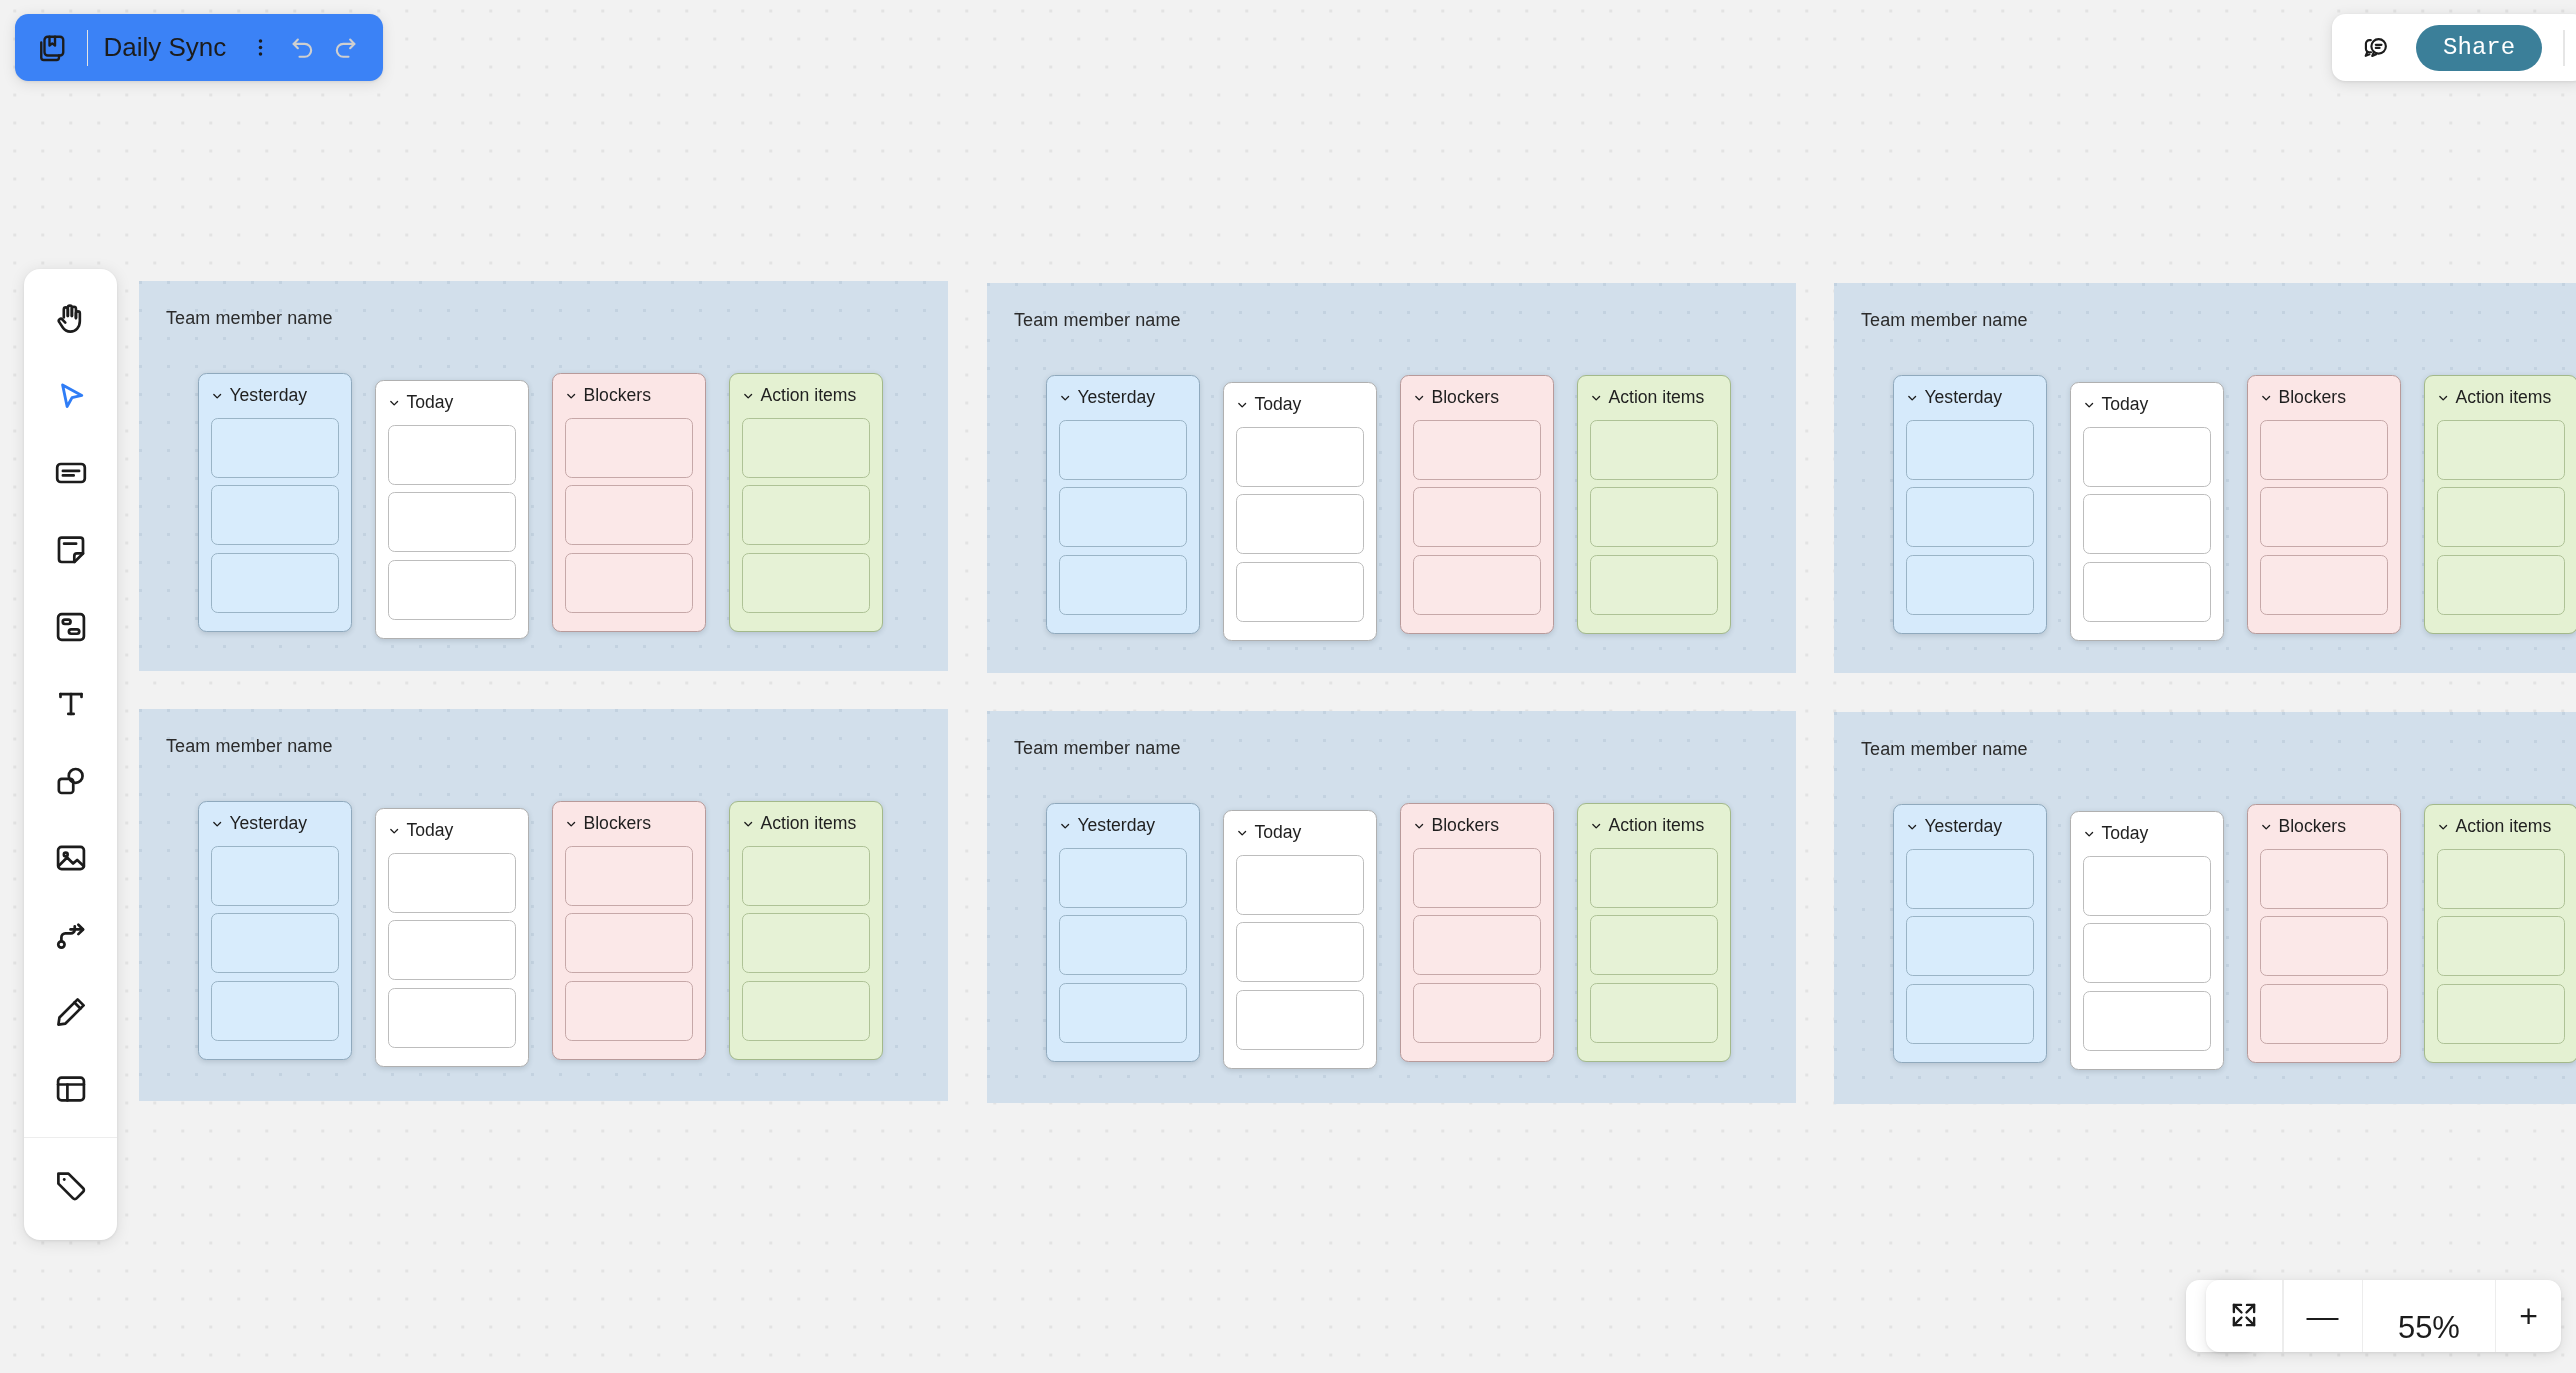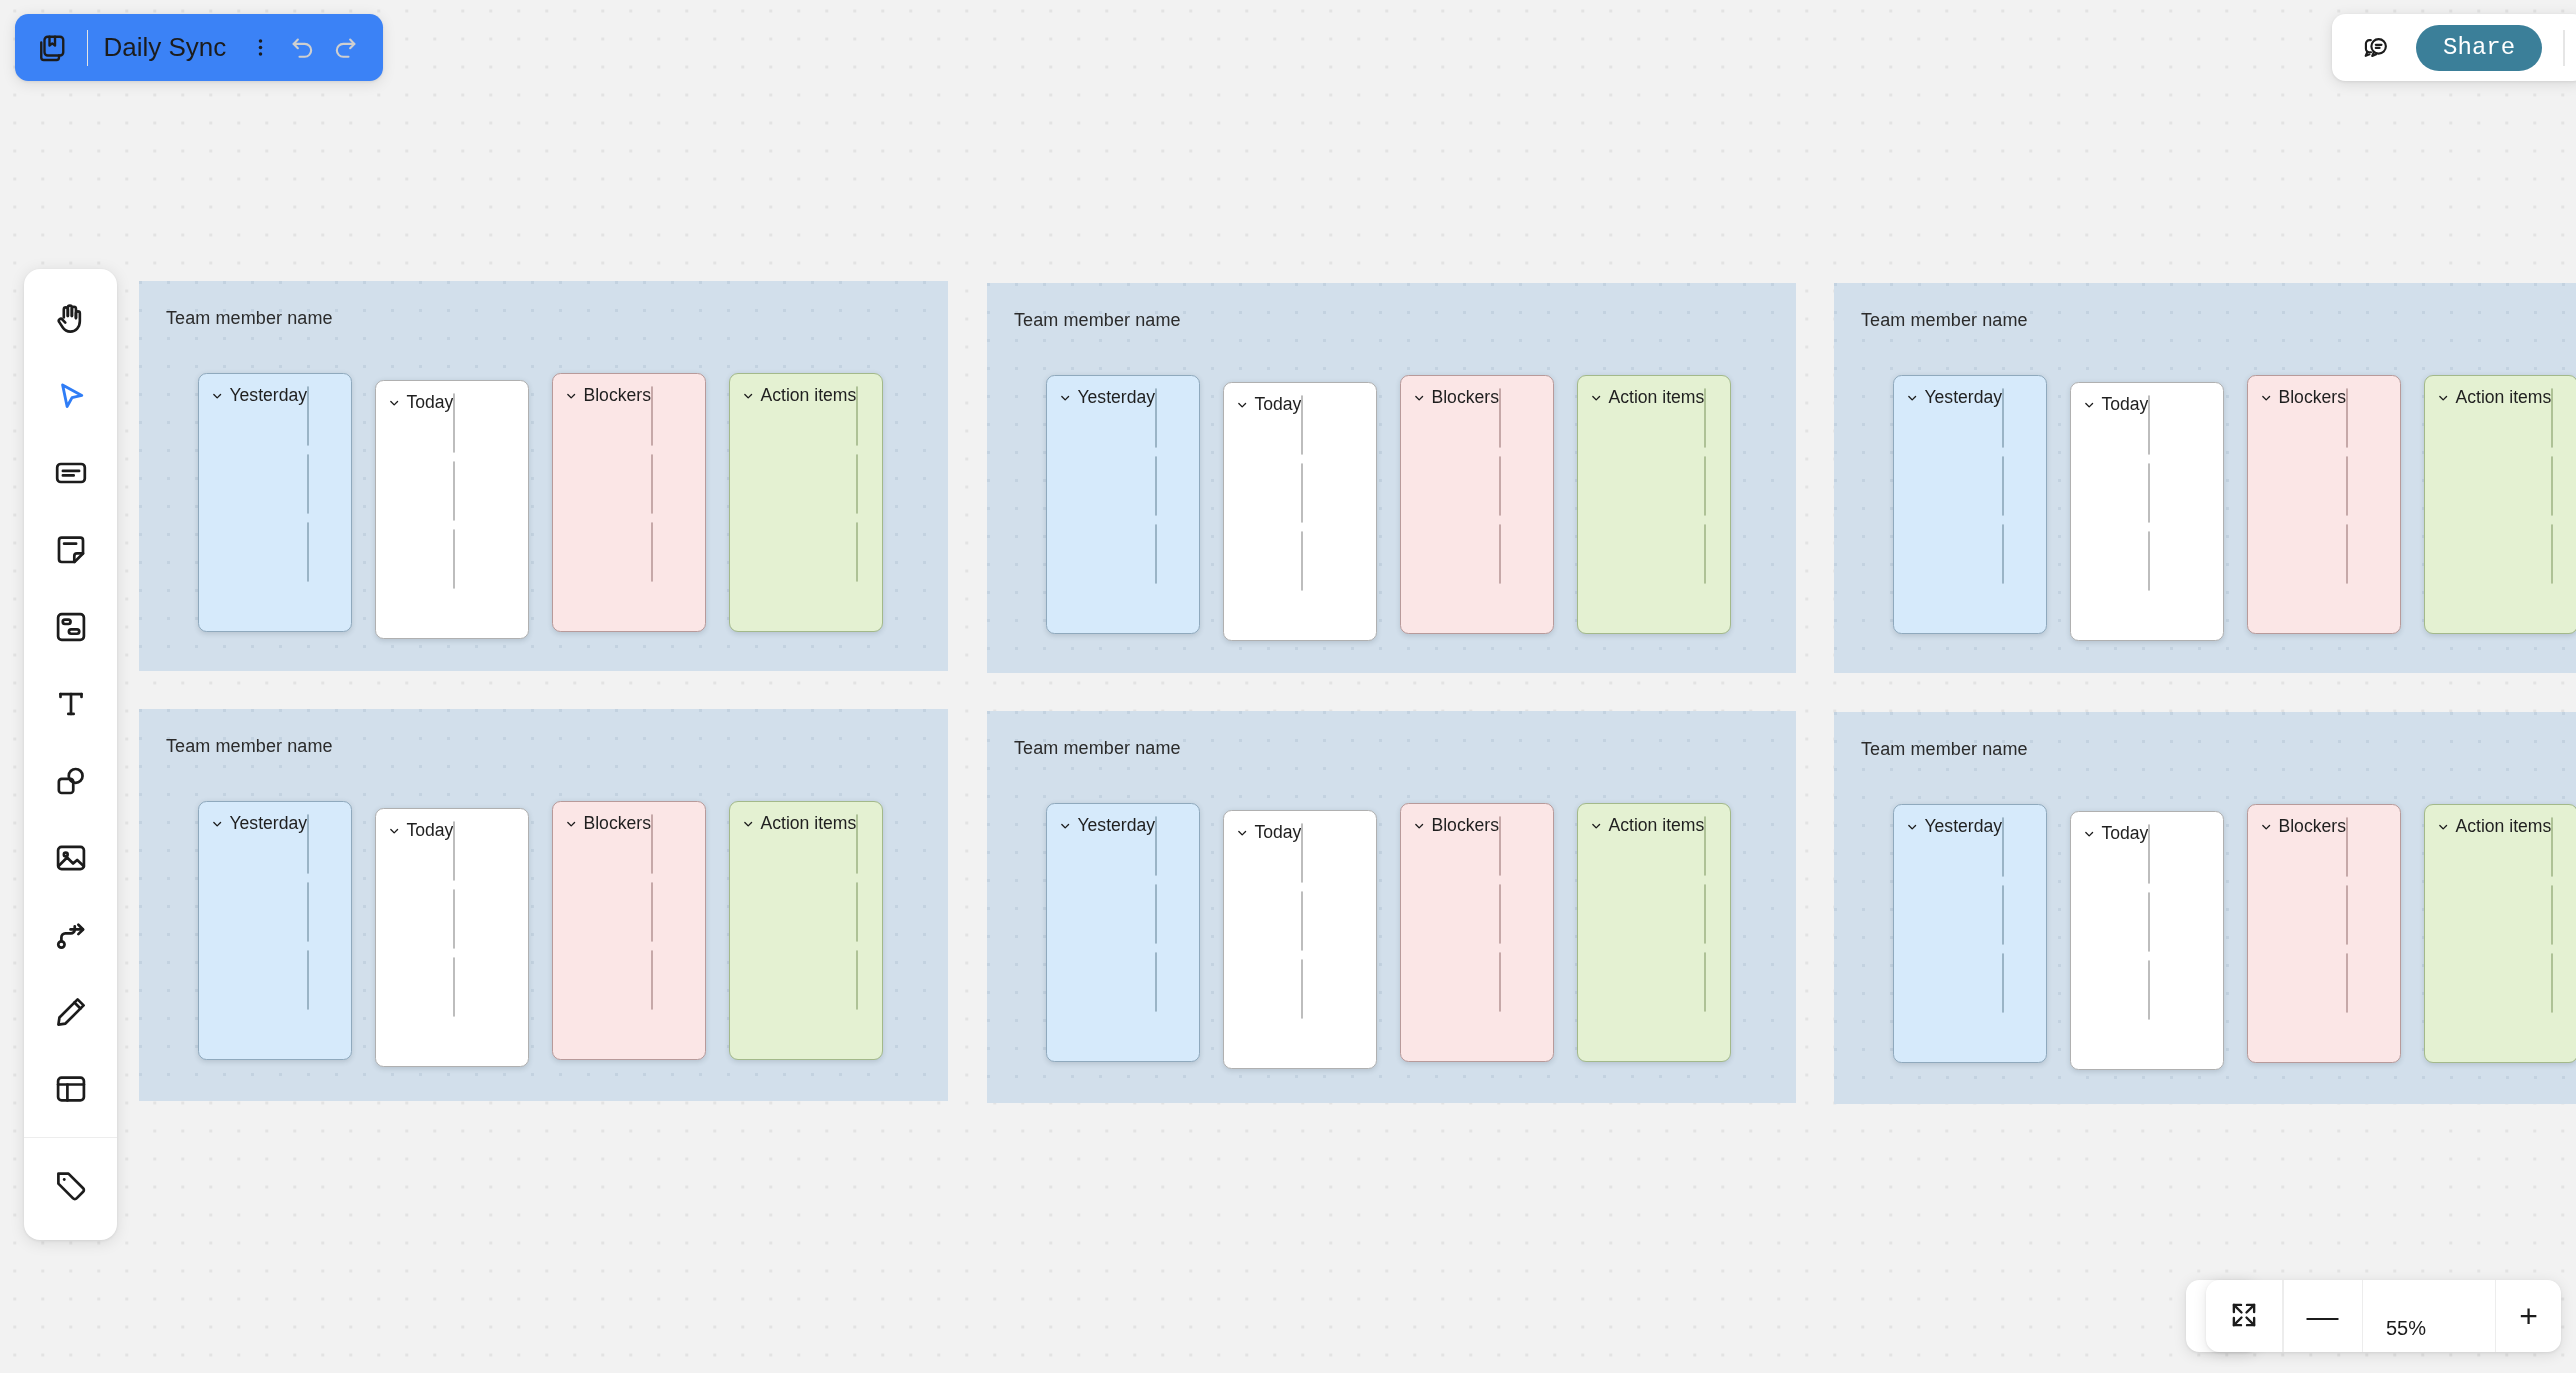--- a/index.html
+++ b/index.html
@@ -47,20 +47,21 @@
 
   
   .col {
     width: 154px;
     height: 259px;
     border-radius: 8.6px;
     border: 1.4px solid rgba(90,110,125,.55);
     box-shadow: 0 1.9px 4.8px rgba(40,55,70,.16);
     padding: 12.4px 12.4px 0 12.4px;
     display: flex;
+    flex-direction: column;
   }
   .col-head {
     display: flex;
     align-items: center;
     gap: 5.7px;
     margin-bottom: 12.4px;
     height: 19px;
   }
   .chev { width: 12.4px; height: 12.4px; flex: none; display:block; }
   .chev svg { display:block; }
@@ -178,21 +179,21 @@
     box-shadow: 0 2.9px 13.3px rgba(0,0,0,.10), 0 1px 2.9px rgba(0,0,0,.07);
     display: flex;
     align-items: center;
   }
   .zb-item {
     height: 72px;
     display: flex; align-items: center; justify-content: center;
     padding: 0 23px;
   }
   .zb-div { width: 1.4px; height: 72px; background: #ededed; }
-  .zb-level { font-size: 20px; color: #1c1c1c; min-width: 86px; text-align: left; margin-top: 24px; }
+  .zb-level { font-size: 31px; color: #1c1c1c; min-width: 86px; text-align: center; margin-top: 24px; }
   .zb-sign { font-size: 32px; color: #1c1c1c; line-height: 1; }
   svg { shape-rendering: geometricPrecision; }
 </style>
 </head>
 <body>
 
 <div id="canvas"></div>
 
 <div id="frames-root">
     <div class="frame" style="left: 139px; top: 281px; width: 809px; height: 390px;">

